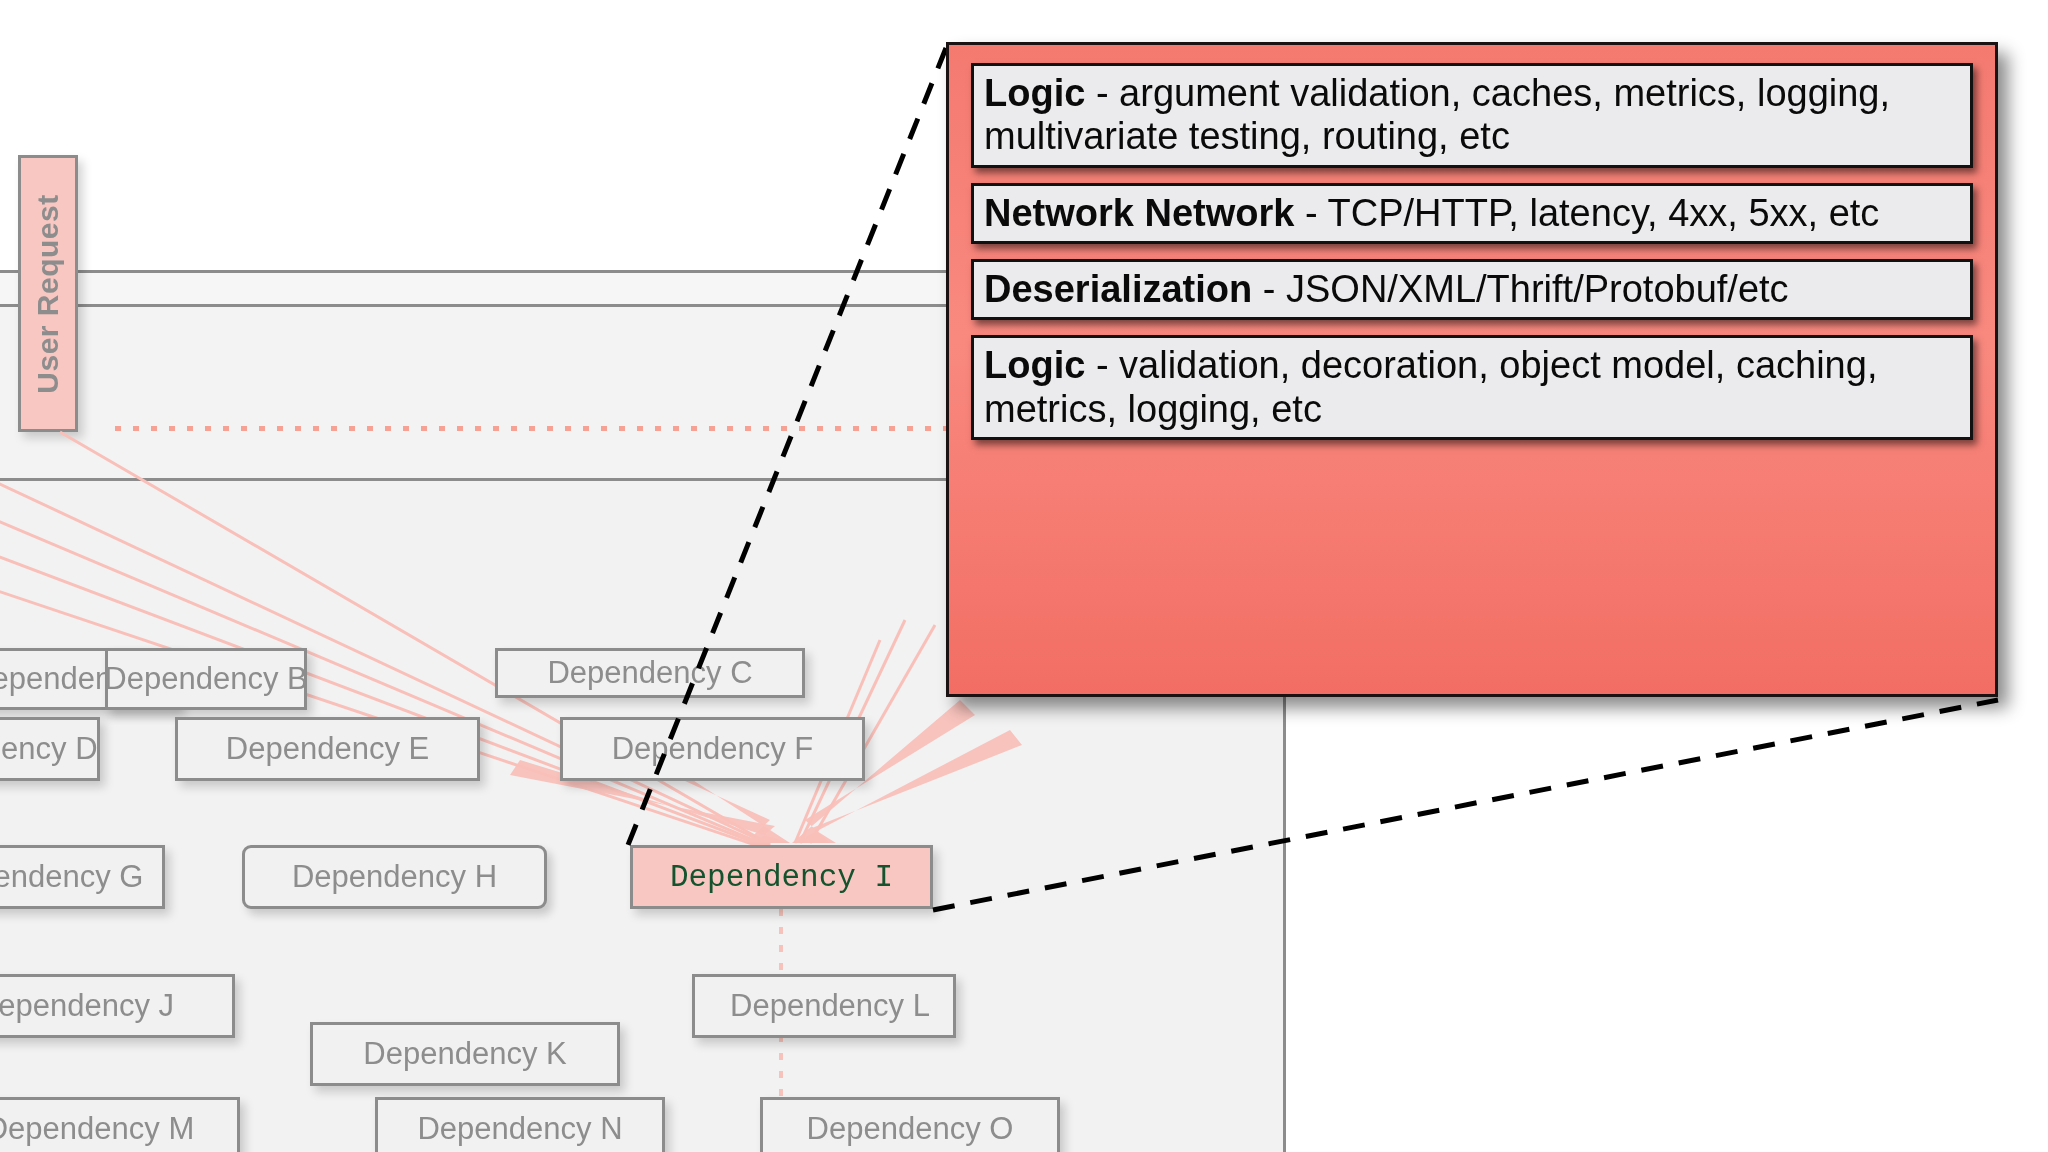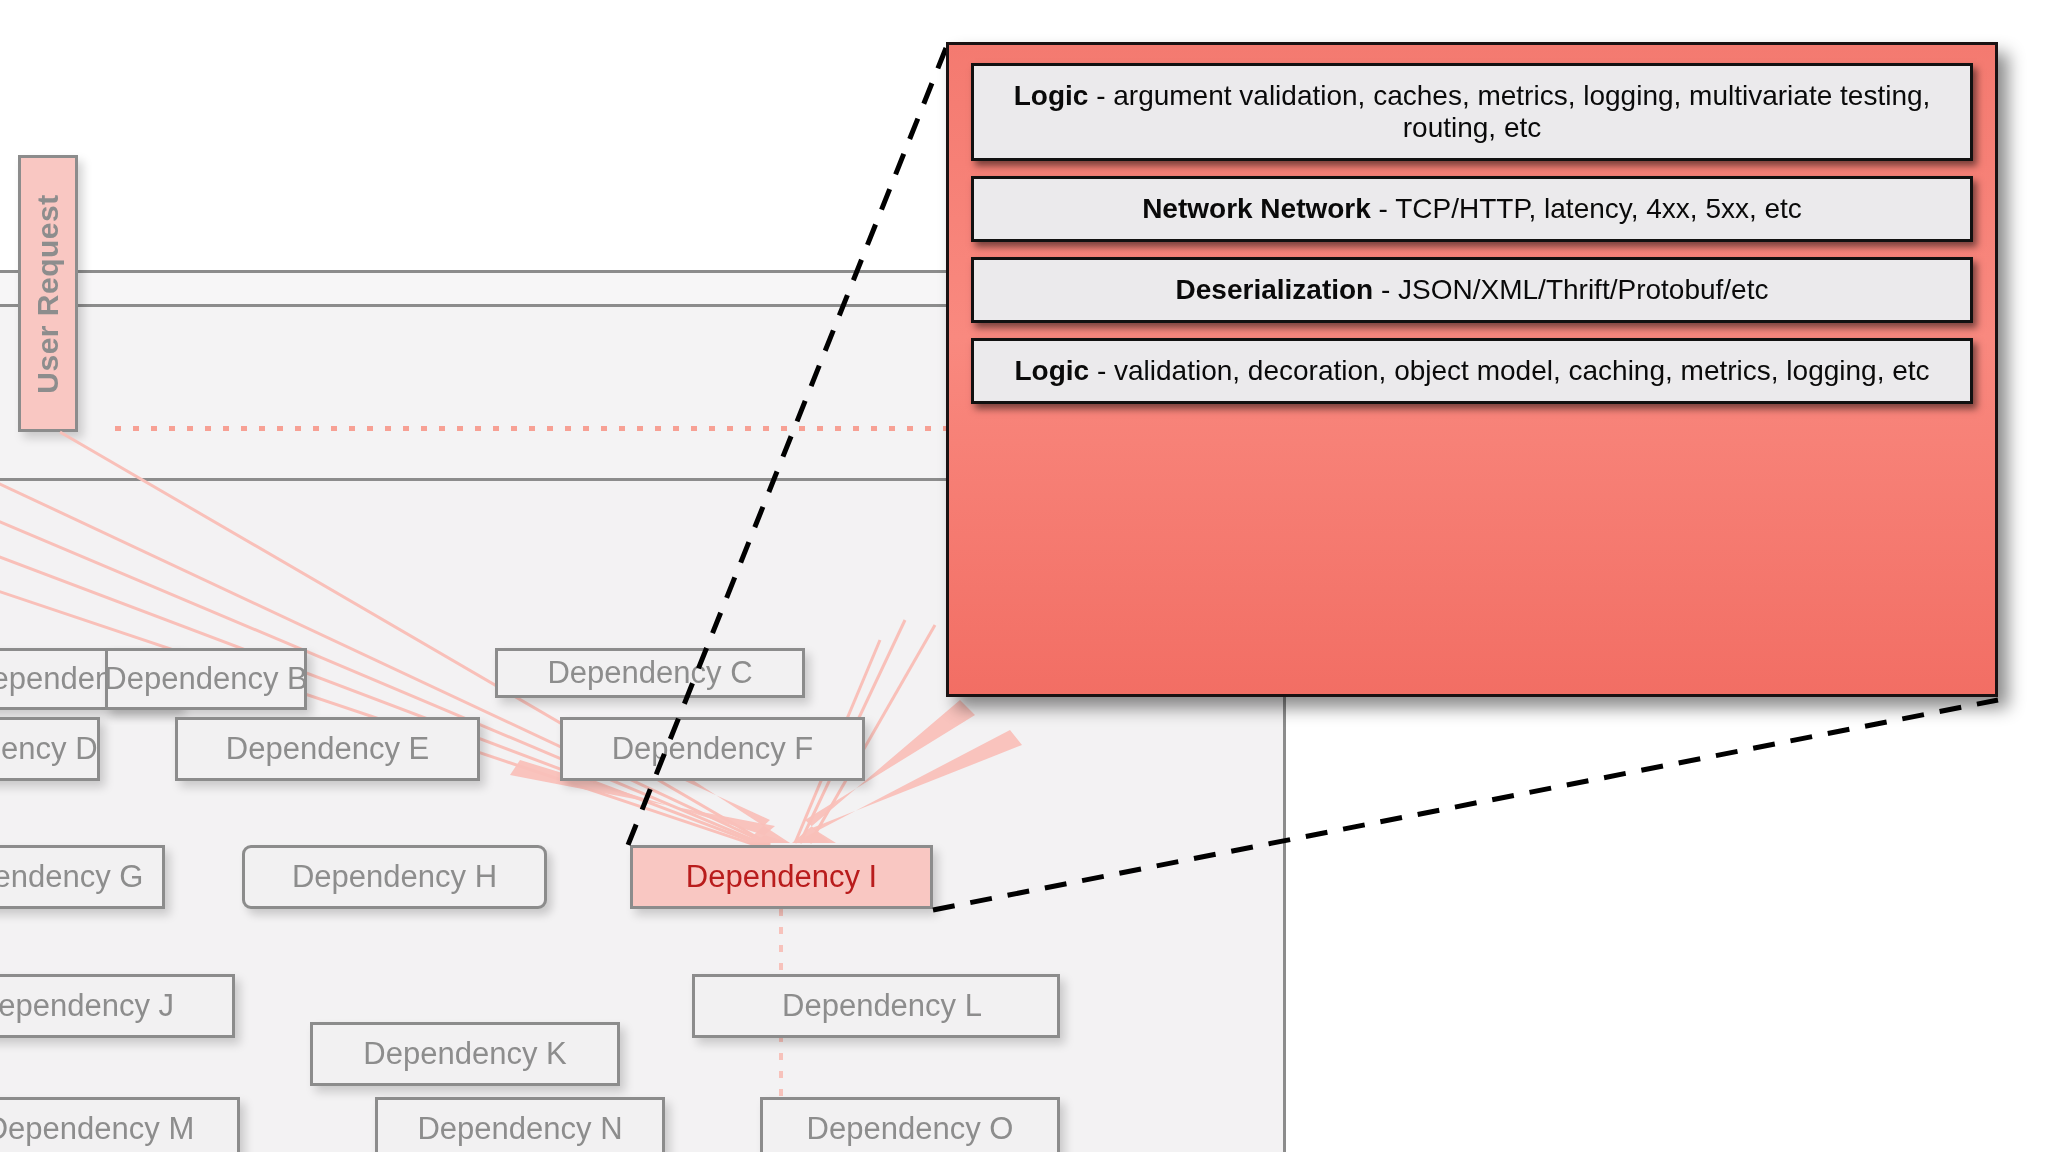--- a/index.html
+++ b/index.html
@@ -67,21 +67,22 @@
     color: #8d8d8d;
     font-size: 31px;
     display: flex;
     align-items: center;
     justify-content: center;
     white-space: nowrap;
     box-shadow: 5px 6px 9px rgba(0,0,0,0.17);
   }
   .dep.highlight {
     background: #f9c7c2;
-    color: #b91c1c;
+    color: #14532d;
+    font-family: Liberation Mono, monospace;
   }
 
   
   .user-req {
     position: absolute;
     box-sizing: border-box;
     border: 3px solid #8c8c8c;
     background: #f9c7c2;
     color: #8d8d8d;
     box-shadow: 5px 6px 9px rgba(0,0,0,0.17);
@@ -104,24 +105,23 @@
     border: 3px solid #1a1213;
     background: linear-gradient(to bottom, #f47a70 0%, #f9897f 45%, #f26e64 100%);
     padding: 18px 22px;
     box-shadow: 10px 11px 16px rgba(0,0,0,0.45);
   }
   .callout-row {
     box-sizing: border-box;
     border: 3px solid #111111;
     background: #ebeaec;
     color: #0a0a0a;
-    font-size: 28px;
+    font-size: 38px;
     line-height: 1.14;
-    text-align: center;
-    padding: 14px 10px;
+    padding: 6px 10px;
     margin-bottom: 15px;
     box-shadow: 4px 5px 7px rgba(0,0,0,0.5);
   }
   .callout-row:last-child { margin-bottom: 0; }
   .callout-row b { font-weight: bold; }
 
   
   .overlay {
     position: absolute;
     left: 0; top: 0;
@@ -209,21 +209,21 @@
       </div>
       <div class="dep highlight" style="left: 630px; top: 845px; width: 303px; height: 64px;">
         <span>Dependency I</span>
       </div>
       <div class="dep" style="left: -85px; top: 974px; width: 320px; height: 64px;">
         <span>Dependency J</span>
       </div>
       <div class="dep" style="left: 310px; top: 974px; width: 310px; height: 64px; margin-top: 48px;">
         <span>Dependency K</span>
       </div>
-      <div class="dep" style="left: 692px; top: 974px; width: 368px; height: 64px; padding-left: 12px;">
+      <div class="dep" style="left: 692px; top: 974px; width: 264px; height: 64px; padding-left: 12px;">
         <span>Dependency L</span>
       </div>
       <div class="dep" style="left: -60px; top: 1097px; width: 300px; height: 64px;">
         <span>Dependency M</span>
       </div>
       <div class="dep" style="left: 375px; top: 1097px; width: 290px; height: 64px;">
         <span>Dependency N</span>
       </div>
       <div class="dep" style="left: 760px; top: 1097px; width: 300px; height: 64px;">
         <span>Dependency O</span>

